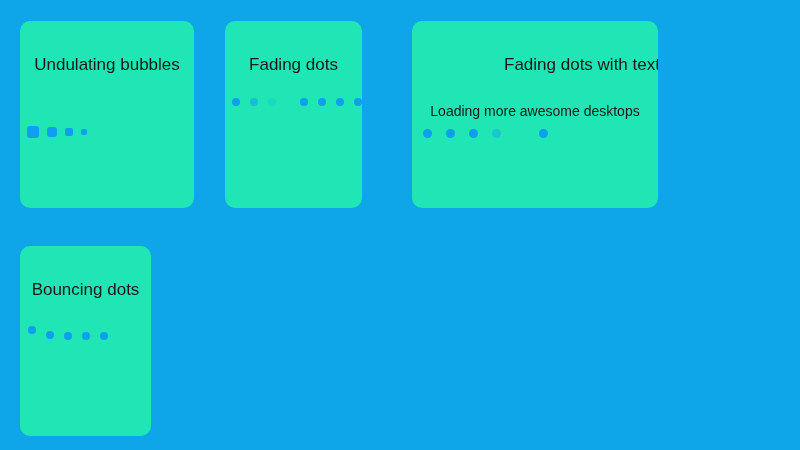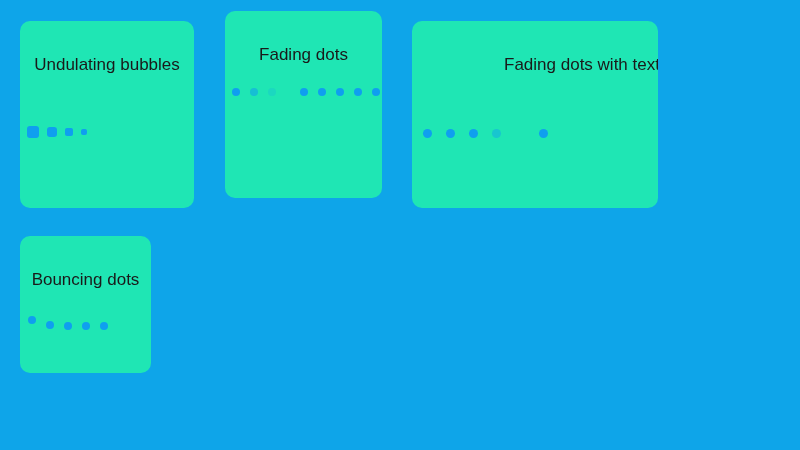--- a/index.html
+++ b/index.html
@@ -26,27 +26,27 @@
     border-radius: 10px;
     box-sizing: border-box;
     overflow: hidden;
   }
 
   
   .card-undulating {
     left: 20px;  top: 21px;  width: 174px; height: 187px;
   }
   .card-fading {
-    left: 225px; top: 11px;  width: 157px; height: 187px;
+    left: 225px; top: 21px;  width: 137px; height: 187px;
   }
   .card-fading-text {
     left: 412px; top: 21px;  width: 246px; height: 187px;
   }
   .card-bouncing {
-    left: 20px;  top: 236px; width: 131px; height: 137px;
+    left: 20px;  top: 246px; width: 131px; height: 190px;
   }
 
   .card-title {
     position: absolute;
     left: 0;
     width: 100%;
     text-align: center;
     font-size: 17px;
     line-height: 20px;
     color: #1a1a1a;
@@ -170,20 +170,21 @@
       <span class="dot dot-a"></span>
       <span class="dot dot-a"></span>
       <span class="dot dot-a"></span>
       <span class="dot dot-a"></span>
 
     </div>
   </div>
 
   <div class="card card-fading-text">
     <div class="card-title">Fading dots with text</div>
+    <div class="card-subtitle">Loading more awesome desktops</div>
     <div class="indicator-row row-fading-text">
       <span class="dot dot-a"></span>
       <span class="dot dot-b"></span>
       <span class="dot dot-c"></span>
       <span class="dot dot-d"></span>
       <span class="gap"></span>
       <span class="dot dot-a"></span>
     </div>
   </div>
 

